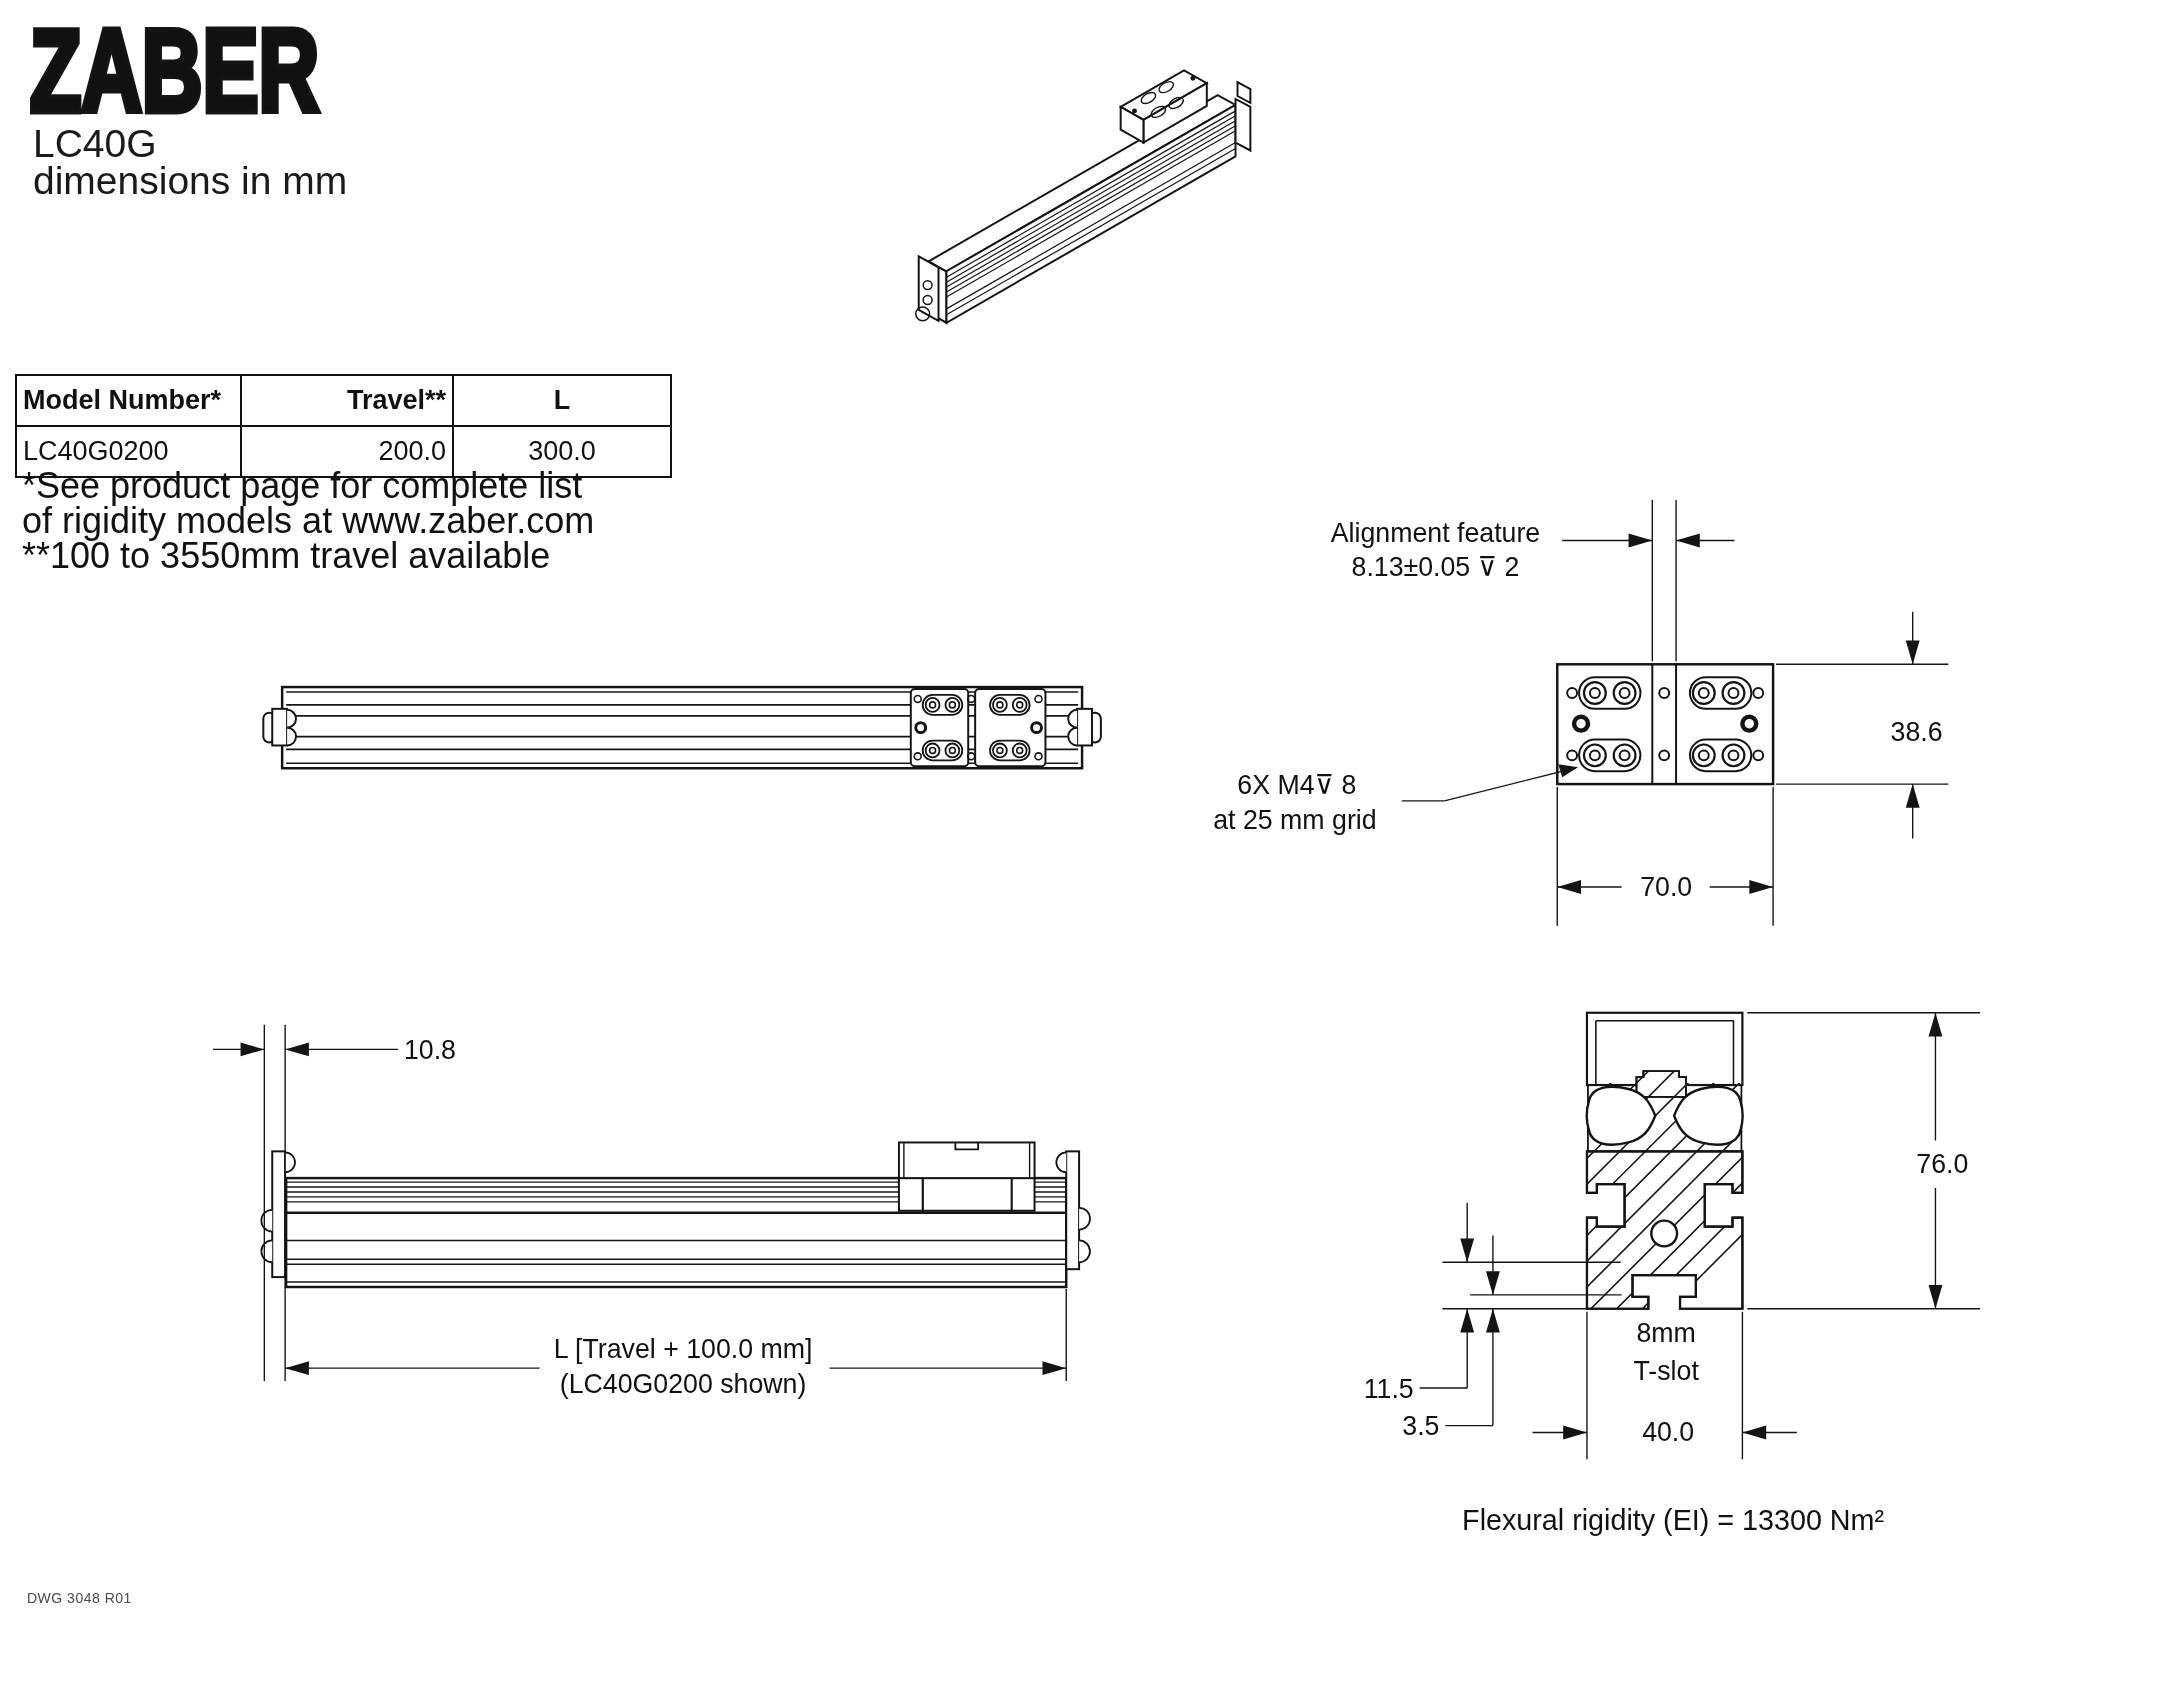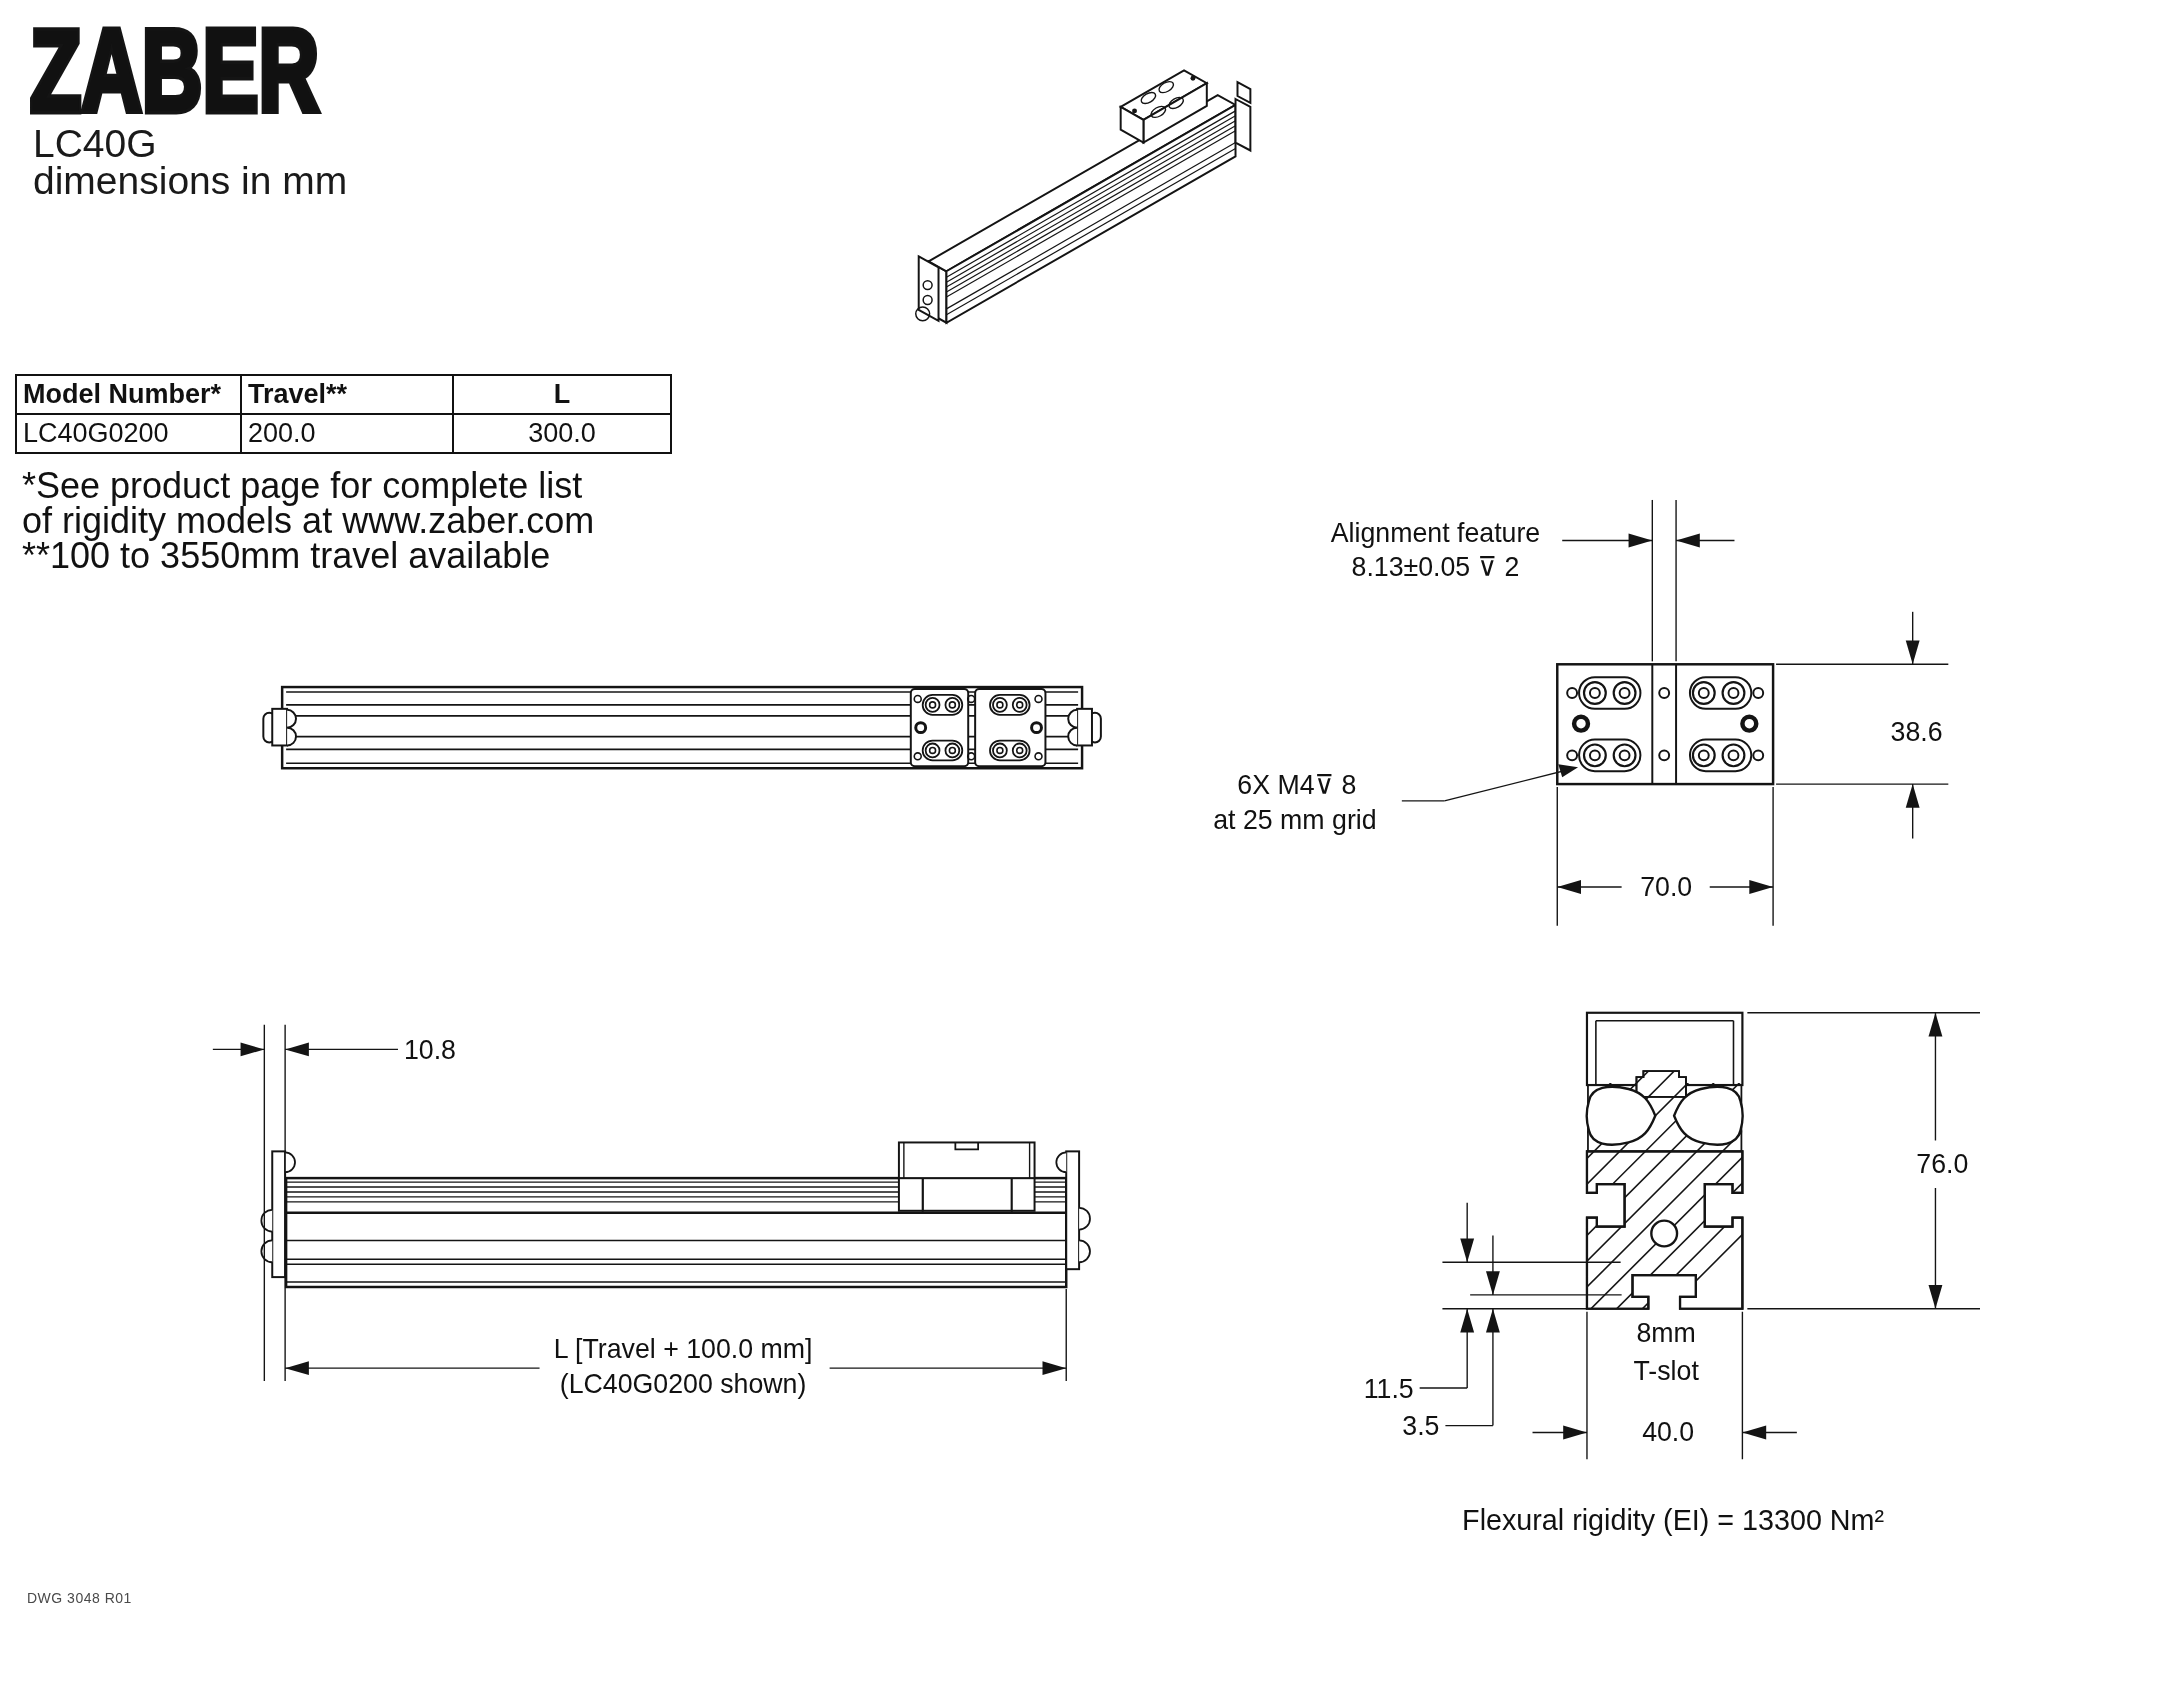--- a/index.html
+++ b/index.html
@@ -3,25 +3,25 @@
 <meta charset="utf-8">
 <style>
   html,body{margin:0;padding:0;background:#fff;}
   #page{position:relative;width:2178px;height:1683px;background:#fff;overflow:hidden;
         font-family:"Liberation Sans","DejaVu Sans",sans-serif;color:#141414;}
   .abs{position:absolute;}
   #logo-svg{left:22px;top:8px;}
   #subtitle{left:33px;top:125px;font-size:39px;line-height:37px;color:#1a1a1a;}
   #model-table{left:15px;top:374px;border-collapse:collapse;table-layout:fixed;
                font-size:27px;color:#111;}
-  #model-table td,#model-table th{border:2px solid #111;height:37px;padding:0 6px;
+  #model-table td,#model-table th{border:2px solid #111;height:37px;padding:6px 6px;
                white-space:nowrap;overflow:hidden;}
   #model-table th{font-weight:bold;}
   .c1{width:211px;text-align:left;}
-  .c2{width:198px;text-align:left;}
+  .c2{width:198px;text-align:right;}
   .c3{width:204px;text-align:center;}
   #notes{left:22px;top:468px;font-size:36px;line-height:35px;color:#111;}
   #footer-note{left:27px;top:1590px;font-size:14px;color:#4a4a4a;letter-spacing:0.5px;}
   svg text{font-family:"Liberation Sans","DejaVu Sans",sans-serif;fill:#111;}
   .dim{font-size:27px;}
   .flex{font-size:29px;}
 </style>
 </head>
 <body>
 

